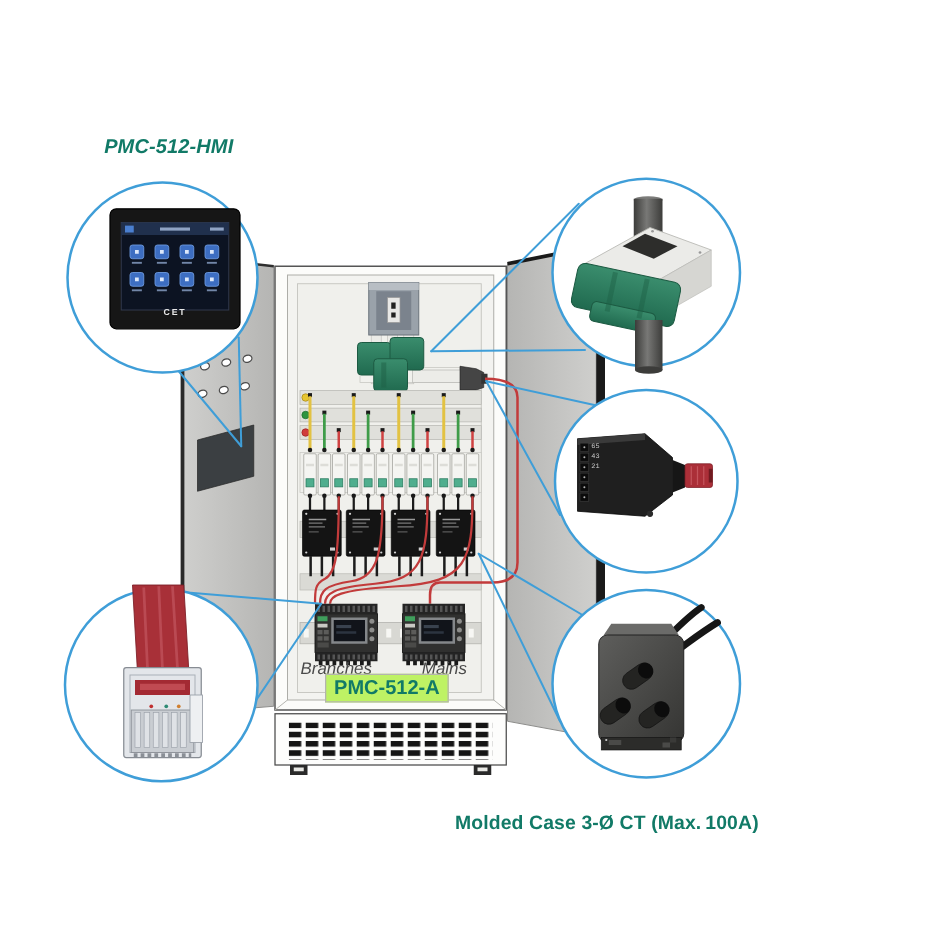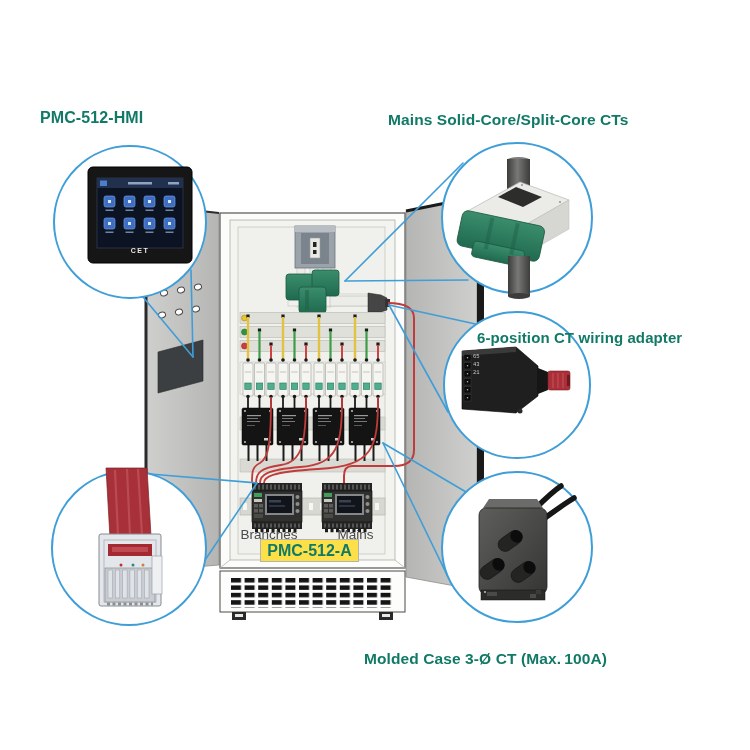--- a/index.html
+++ b/index.html
@@ -5,27 +5,27 @@
   html,body{margin:0;padding:0;background:#ffffff;}
   #stage{
     position:relative;width:750px;height:750px;background:#ffffff;overflow:hidden;
     font-family:"Liberation Sans", sans-serif;
   }
   #artwork{position:absolute;left:0;top:0;width:750px;height:750px;}
   .lbl{
     position:absolute;color:#117a67;font-weight:700;font-size:16px;
     letter-spacing:.1px;white-space:nowrap;
   }
-  .lbl.center{text-align:left;}
+  .lbl.center{text-align:center;font-style:italic;}
   .sublbl{
-    position:absolute;color:#4a4a4a;font-weight:400;font-size:13.5px;text-align:center;
+    position:absolute;color:#4a4a4a;font-weight:400;font-size:13.5px;text-align:center;font-style:italic;
   }
   .model-box{
     position:absolute;left:260px;top:539px;width:97px;height:21px;
-    background:#fde047;border:1px solid #b4b4af;
+    background:#bef264;border:1px solid #b4b4af;
     color:#117a67;font-weight:700;font-size:16px;text-align:center;line-height:21px;
   }
   .cet{
     position:absolute;left:125px;top:247px;width:30px;text-align:center;
     color:#e8e8e8;font-weight:700;font-size:7px;letter-spacing:1.5px;
   }
   .pins{
     position:absolute;left:473px;top:352.5px;width:7px;
     color:#c9c9c9;font-size:5.5px;line-height:8.1px;word-break:break-all;
     font-family:"Liberation Mono", monospace;
@@ -401,23 +401,21 @@
     <rect x="481" y="590" width="64" height="10" fill="#2c2c2a" stroke="#111" stroke-width="0.5"></rect>
     <rect x="487" y="592" width="10" height="4" fill="#4a4a48"></rect>
     <rect x="530" y="594" width="6" height="4" fill="#4a4a48"></rect>
     <circle cx="485" cy="592" r="0.9" fill="#cfcfcf"></circle>
     <rect x="536" y="590" width="5" height="4" fill="#3a3a38"></rect>
   </g>
 </svg>
 
 <div class="lbl center" style="left:40px;top:109px;width:190px;">PMC-512-HMI</div>
 
-<div class="lbl" style="left:388px;top:111px;font-size:15.5px;">Mains Solid-Core/Split-Core CTs</div>
-
-<div class="lbl" style="left:477px;top:329px;font-size:15px;">6-position CT wiring adapter</div>
+
 
 
 <div class="lbl" style="left:364px;top:650px;font-size:15.5px;">Molded Case 3-Ø CT (Max. 100A)</div>
 
 <div class="sublbl" style="left:234px;top:527px;width:70px;">Branches</div>
 
 <div class="sublbl" style="left:328px;top:527px;width:55px;">Mains</div>
 
 <div class="model-box">PMC-512-A</div>
 

